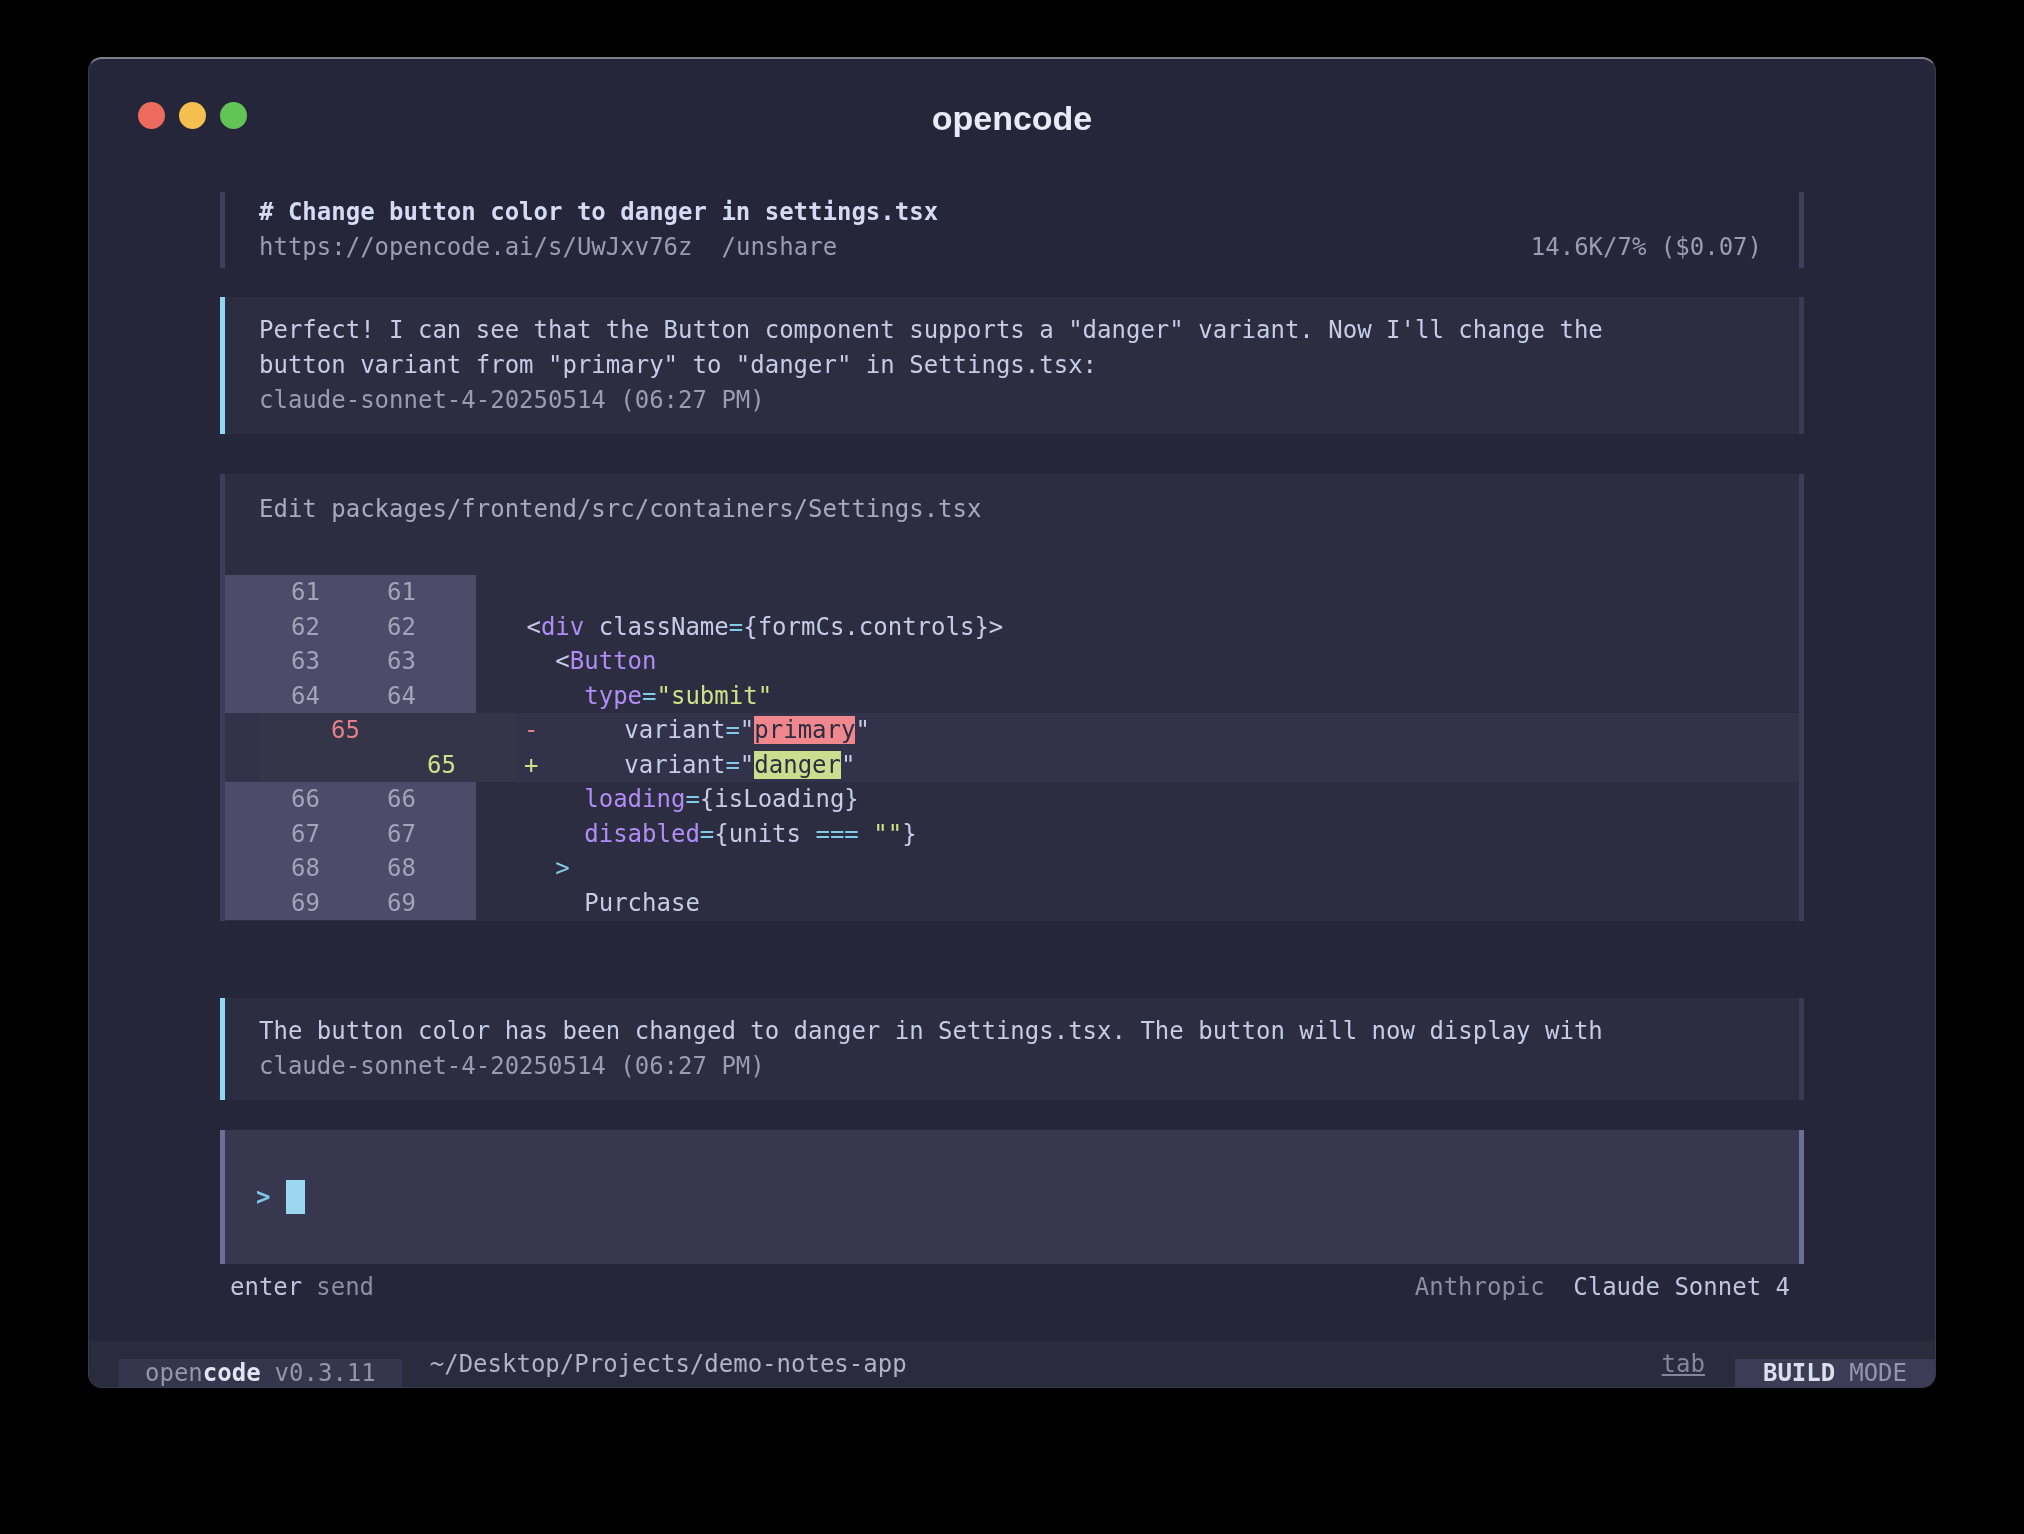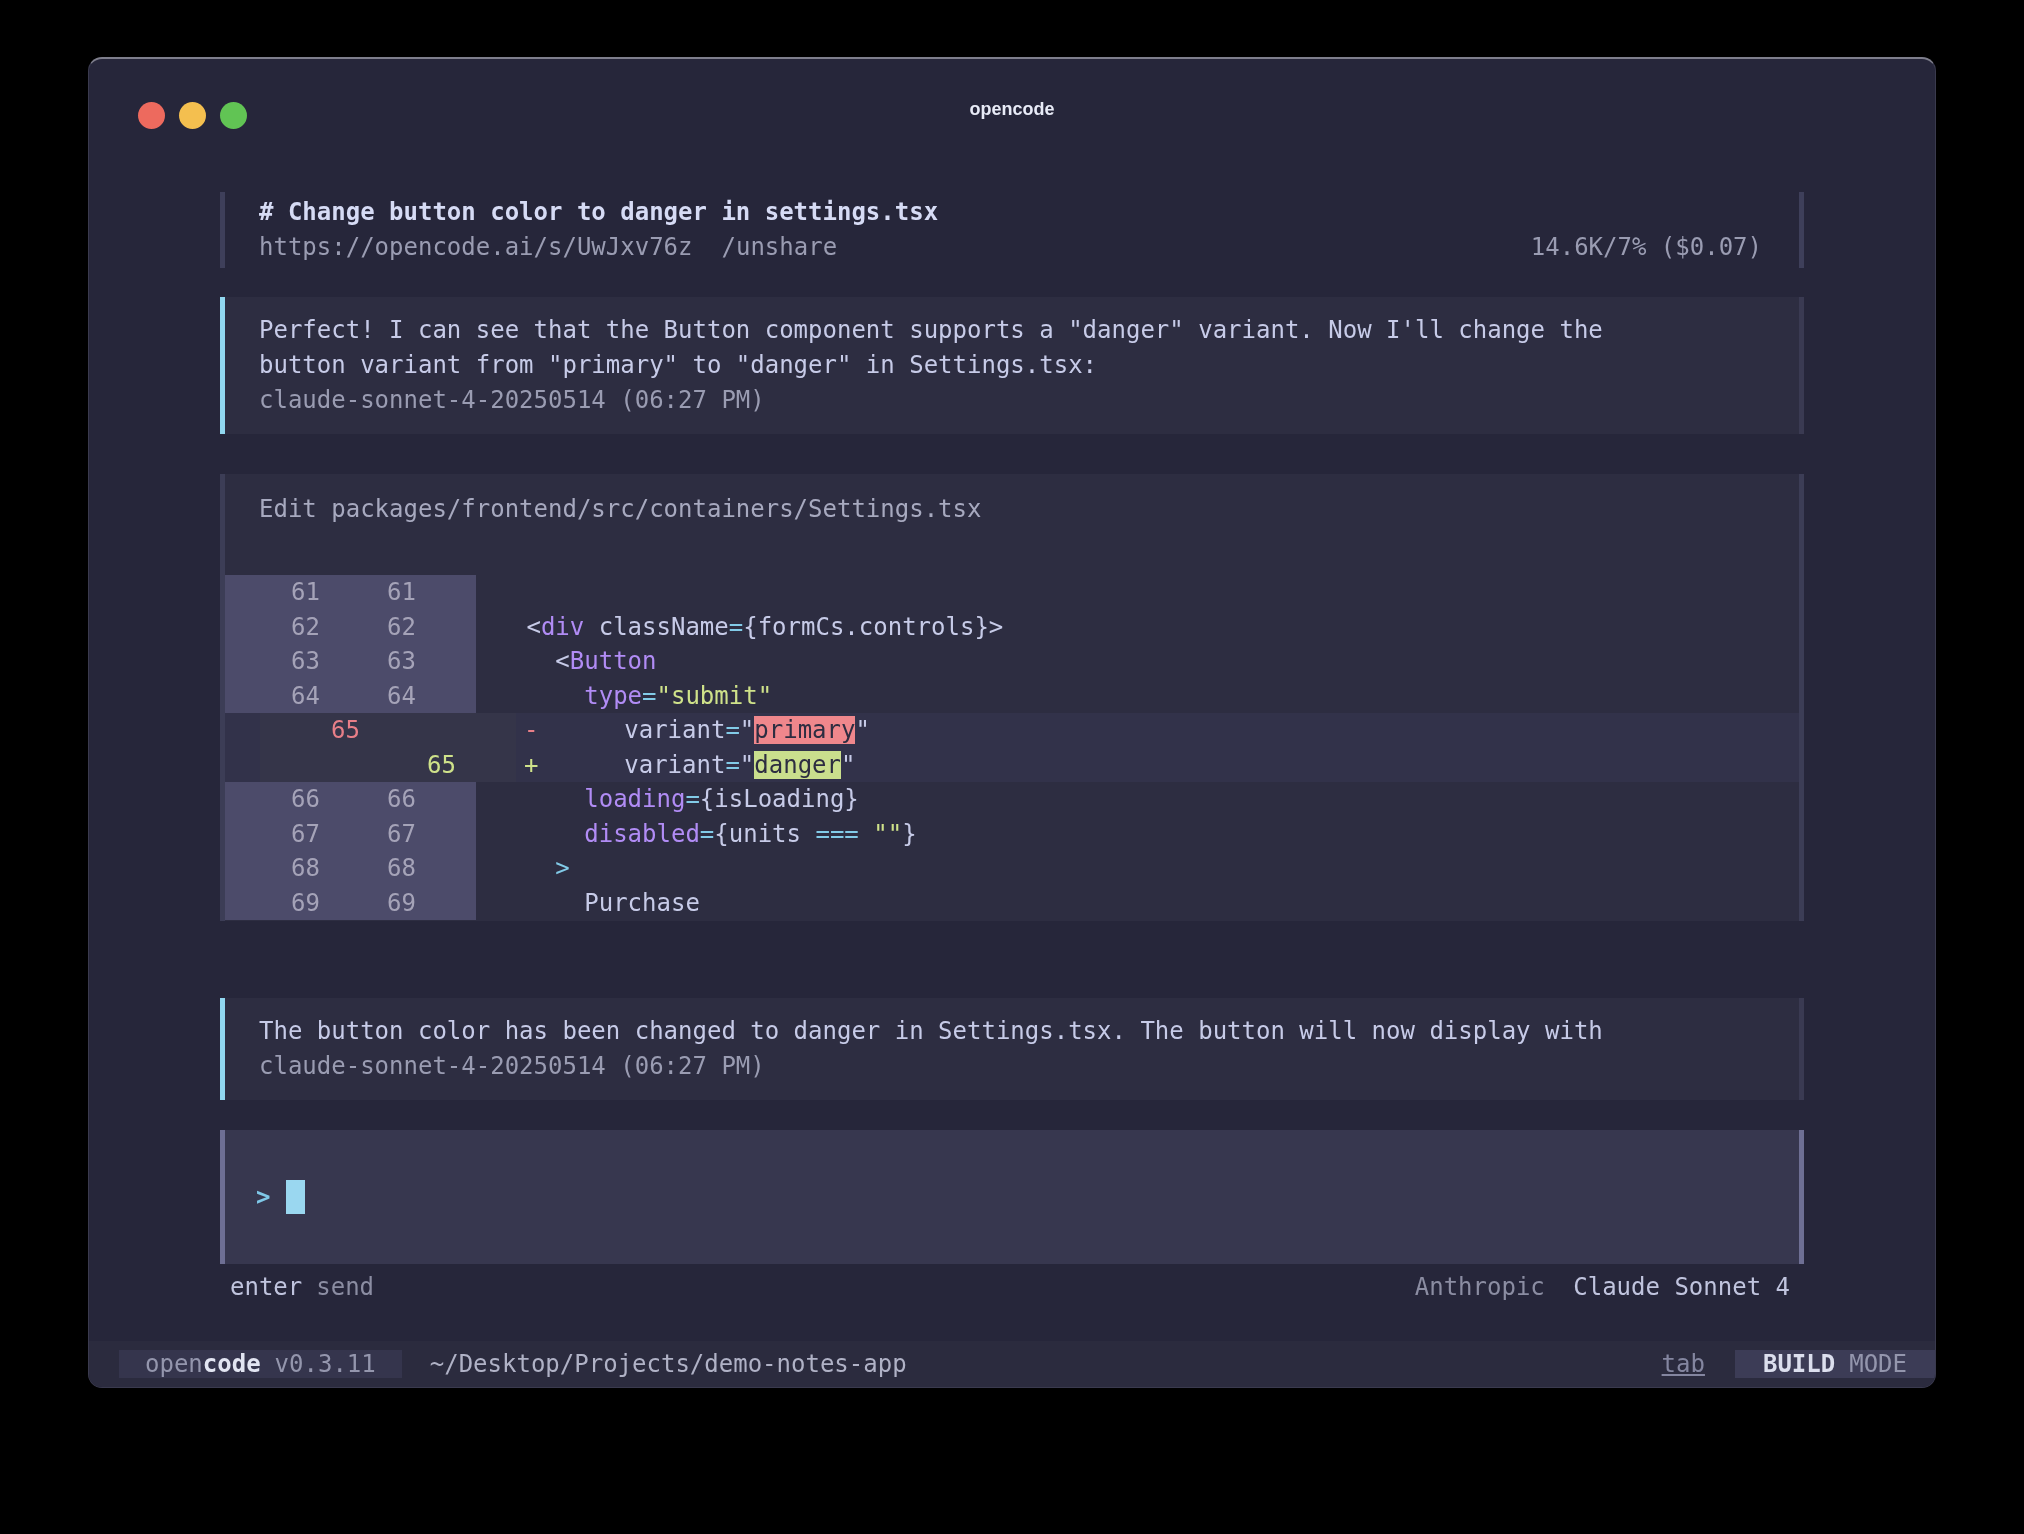--- a/index.html
+++ b/index.html
@@ -23,21 +23,21 @@
   
   .titlebar{ position:relative; height:100px; flex:0 0 auto; }
   .lights{ position:absolute; left:49px; top:43px; display:flex; gap:14px; }
   .light{ width:27px; height:27px; border-radius:50%; }
   .light.red{ background:#ed6a5e; }
   .light.yellow{ background:#f4bf4f; }
   .light.green{ background:#61c454; }
   .win-title{
     position:absolute; left:0; right:0; top:40px; text-align:center;
     font-family:"Liberation Sans","DejaVu Sans",sans-serif;
-    font-weight:bold; font-size:18px; color:#e8ebf7;
+    font-weight:bold; font-size:34px; color:#e8ebf7;
   }
   
   .content{ margin:0 131px; display:flex; flex-direction:column; flex:1 1 auto; }
   .vblock{ position:relative; }
   .vblock .ledge,.vblock .redge{ position:absolute; top:0; bottom:0; width:5px; }
   .ledge{ left:0; } .redge{ right:0; }
   
   .hdr{ margin-top:33px; padding:3px 0; }
   .hdr .ledge,.hdr .redge{ background:#3e3f5a; }
   .hdr-line{ display:flex; line-height:35px; padding:0 42px 0 39px; }
@@ -80,21 +80,21 @@
   .prompt-symbol{ color:#7fc8e8; font-weight:bold; }
   .cursor{ display:inline-block; width:19px; height:34px; background:#9ad7f0; margin-left:16px; vertical-align:middle; }
   
   .hints{ margin-top:8px; display:flex; line-height:30px; padding:0 14px 0 10px; }
   .hint-key{ color:#c0c4de; }
   .hint-action{ color:#8b8da2; margin-left:14px; }
   .model{ margin-left:auto; }
   .model-provider{ color:#8b8da2; }
   .model-name{ color:#c0c4de; margin-left:14px; }
   
-  .statusbar{ margin-top:auto; height:46px; background:#2b2b3e; display:flex; align-items:center; font-size:24px; }
+  .statusbar{ margin-top:auto; height:46px; background:#2b2b3e; display:flex; align-items:flex-end; font-size:24px; }
   .sb-seg{ display:flex; align-items:center; }
   .sb-app{ background:#35354d; padding:0 26px; margin-left:30px; }
   .sb-open{ color:#9496ad; } .sb-code{ color:#e2e5f2; font-weight:bold; } .sb-ver{ color:#9496ad; margin-left:14px; }
   .sb-cwd{ color:#b0b2c6; margin-left:28px; align-self:center; }
   .sb-tab{ margin-left:auto; color:#8486a0; align-self:center; margin-right:30px;text-decoration:underline; }
   .sb-mode{ background:#3c3c56; padding:0 28px; }
   .sb-mode-bold{ color:#dcdfee; font-weight:bold; }
   .sb-mode-rest{ color:#9496ad; margin-left:14px; }
 </style>
 </head>

